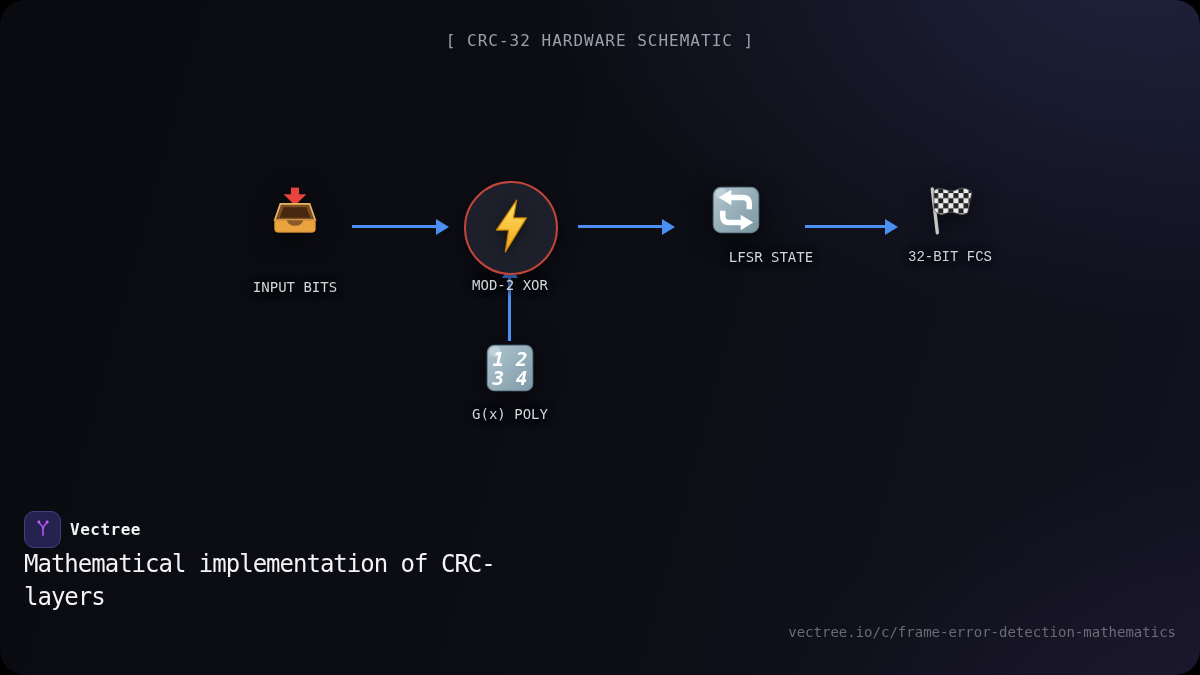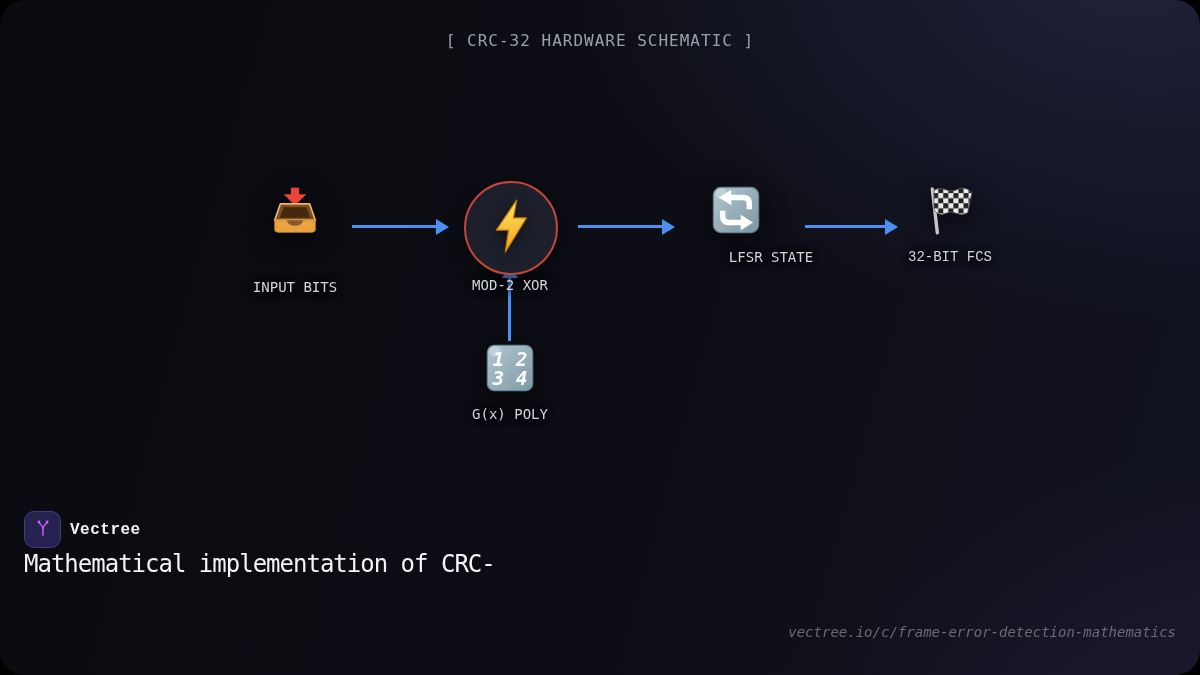--- a/index.html
+++ b/index.html
@@ -36,24 +36,24 @@
   .varrow{position:absolute;width:3px;background:#4b8ff2;left:508px;top:278px;height:63px;z-index:3;}
   .varrow::before{
     content:"";position:absolute;top:-12px;left:50%;transform:translateX(-50%);
     border-bottom:12px solid #4b8ff2;border-left:8px solid transparent;border-right:8px solid transparent;
   }
   .brand-row{position:absolute;left:24px;top:511px;display:flex;align-items:center;gap:9px;}
   .brand-logo{
     width:35px;height:35px;border-radius:10px;background:#262250;
     border:1px solid #443d7c;display:flex;align-items:center;justify-content:center;
   }
-  .brand-name{font-size:16px;font-weight:bold;color:#f2f3f5;letter-spacing:0.5px;font-family:Liberation Mono, monospace;}
+  .brand-name{font-size:16px;font-weight:bold;color:#f2f3f5;letter-spacing:0.5px;}
   .headline{position:absolute;left:24px;top:548px;color:#f4f4f6;font-weight:normal;
     font-size:24px;line-height:32.5px;letter-spacing:-1px;}
-  .page-url{position:absolute;right:24px;top:624px;font-size:14px;color:#696c74;font-style:italic;}
+  .page-url{position:absolute;right:24px;top:624px;font-size:14px;color:#696c74;}
 </style>
 </head>
 <body>
 
 <div class="stage">
 
   <div class="schematic-title">[ CRC-32 HARDWARE SCHEMATIC ]</div>
 
   <div class="node-icon" style="left:269px;top:186px;">
     <svg width="52" height="52" viewBox="0 0 64 64">
@@ -154,17 +154,18 @@
           <circle cx="16.5" cy="5.5" r="1.6" fill="#c65cf0"></circle>
           <circle cx="12" cy="12" r="1.2" fill="#9d6df5"></circle>
         </svg>
       </span>
     </div>
     <div class="brand-name">Vectree</div>
   </div>
 
   <div class="headline">
     <div>Mathematical implementation of CRC-</div>
+    <div>layers</div>
   </div>
 
   <div class="page-url">vectree.io/c/frame-error-detection-mathematics</div>
 
 </div>
 
 </body></html>

